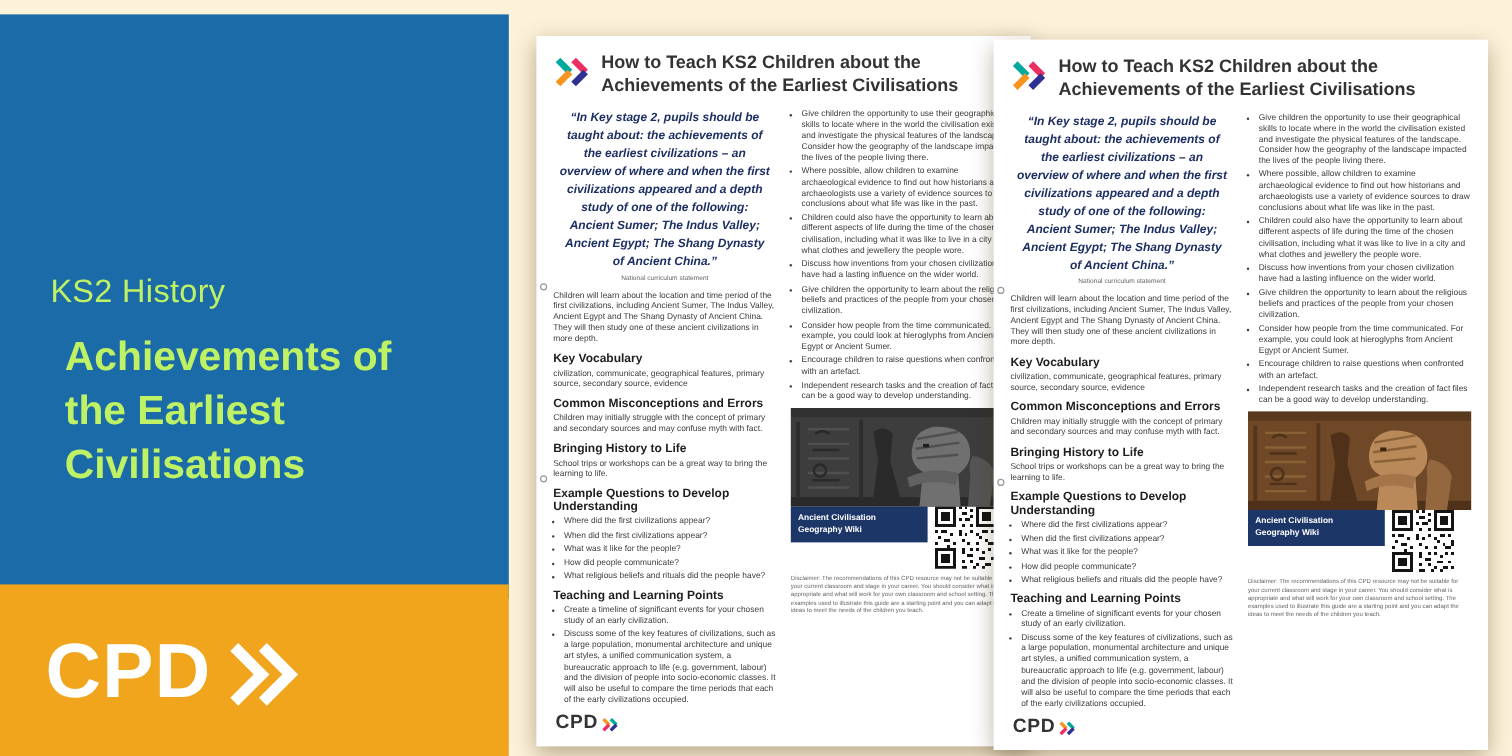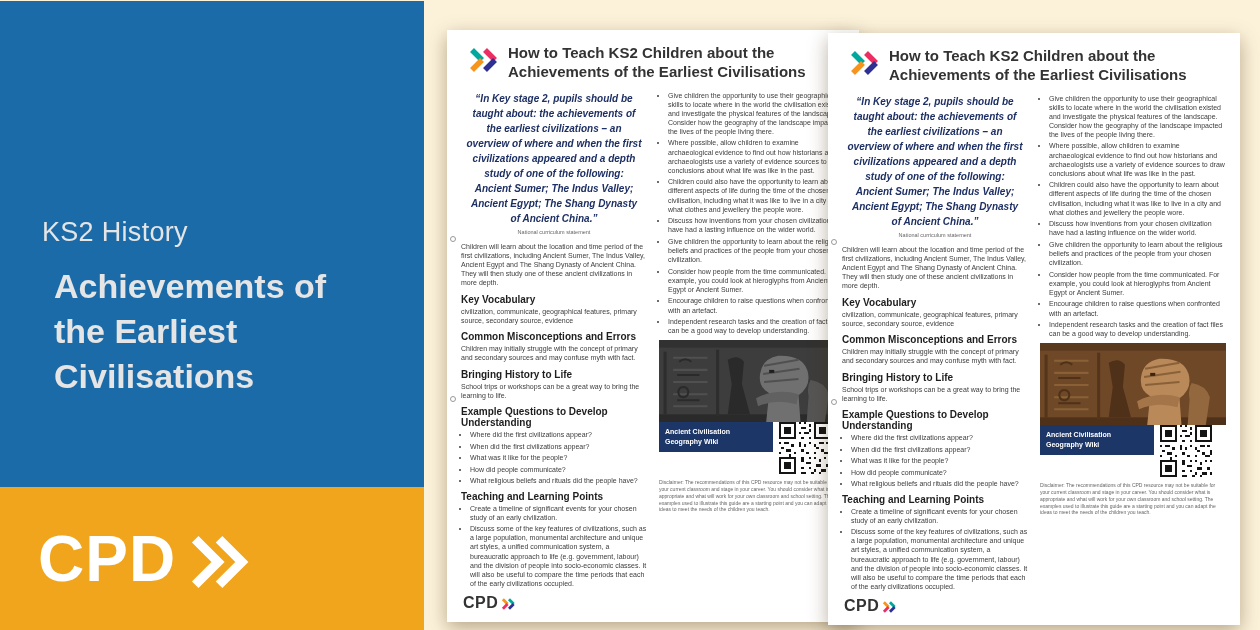--- a/index.html
+++ b/index.html
@@ -5,41 +5,41 @@
   * { box-sizing: border-box; }
   html,body { margin:0; padding:0; }
   body {
     width:1260px; height:630px; overflow:hidden;
     font-family:"Liberation Sans", sans-serif;
     background:#fcf2da;
   }
   .canvas { position:relative; width:1260px; height:630px; background:#fcf2da; overflow:hidden; }
 
   
-  .left-panel { position:absolute; left:0; top:1px; width:424px; height:487px; background:#1b6ba9; color:#e5e5e5; }
+  .left-panel { position:absolute; left:0; top:12px; width:424px; height:487px; background:#1b6ba9; color:#bef264; }
   .panel-text { position:absolute; left:42px; top:216px; }
   .eyebrow { font-size:27px; font-weight:400; margin:0 0 16px; letter-spacing:0.3px; }
   .panel-title { font-size:34px; font-weight:700; line-height:1.32; width:330px; margin:12px; }
 
   .brand-panel { position:absolute; left:0; top:487px; width:424px; height:143px; background:#f0a51d;
     display:flex; align-items:center; padding-left:38px; gap:10px; }
   .brand-text { font-size:64px; font-weight:700; color:#fff; letter-spacing:1px; line-height:1; }
   .brand-chevrons { width:64px; height:58px; margin-top:6px; }
 
   
   .stage { position:absolute; left:424px; top:0; width:836px; height:630px; }
   .sheet { position:absolute; width:412px; height:592px; background:#fff;
     box-shadow:0 6px 18px rgba(70,45,10,0.38); padding:14px 14px 12px; }
   .sheet.front { left:404px; top:33px; z-index:2; }
   .sheet.back  { left:23px;  top:30px; z-index:1; }
 
   .hole { position:absolute; left:3px; width:6px; height:6px; border:1px solid #9a9a9a; border-radius:50%; background:#fff; }
   .hole1 { top:206px; } .hole2 { top:366px; }
 
-  .doc-header { display:flex; gap:8px; align-items:flex-start;justify-content:center; }
+  .doc-header { display:flex; gap:8px; align-items:flex-start; }
   .doc-logo { width:32px; height:28px; flex:none; margin-top:2px; }
   .doc-title { font-size:15px; line-height:1.25; font-weight:700; color:#333; margin:0; max-width:330px; }
 
   .doc-cols { display:flex; gap:12px; margin-top:9px; }
   .col { flex:1; min-width:0; }
 
   .quote { font-family:Liberation Sans, sans-serif; font-style:italic; font-weight:700;
     font-size:10px; line-height:1.5; color:#1d2f63; text-align:center; margin:0 5px 3px; }
   .quote-caption { font-size:5.5px; color:#666; text-align:center; margin:0 0 7px; }
 

